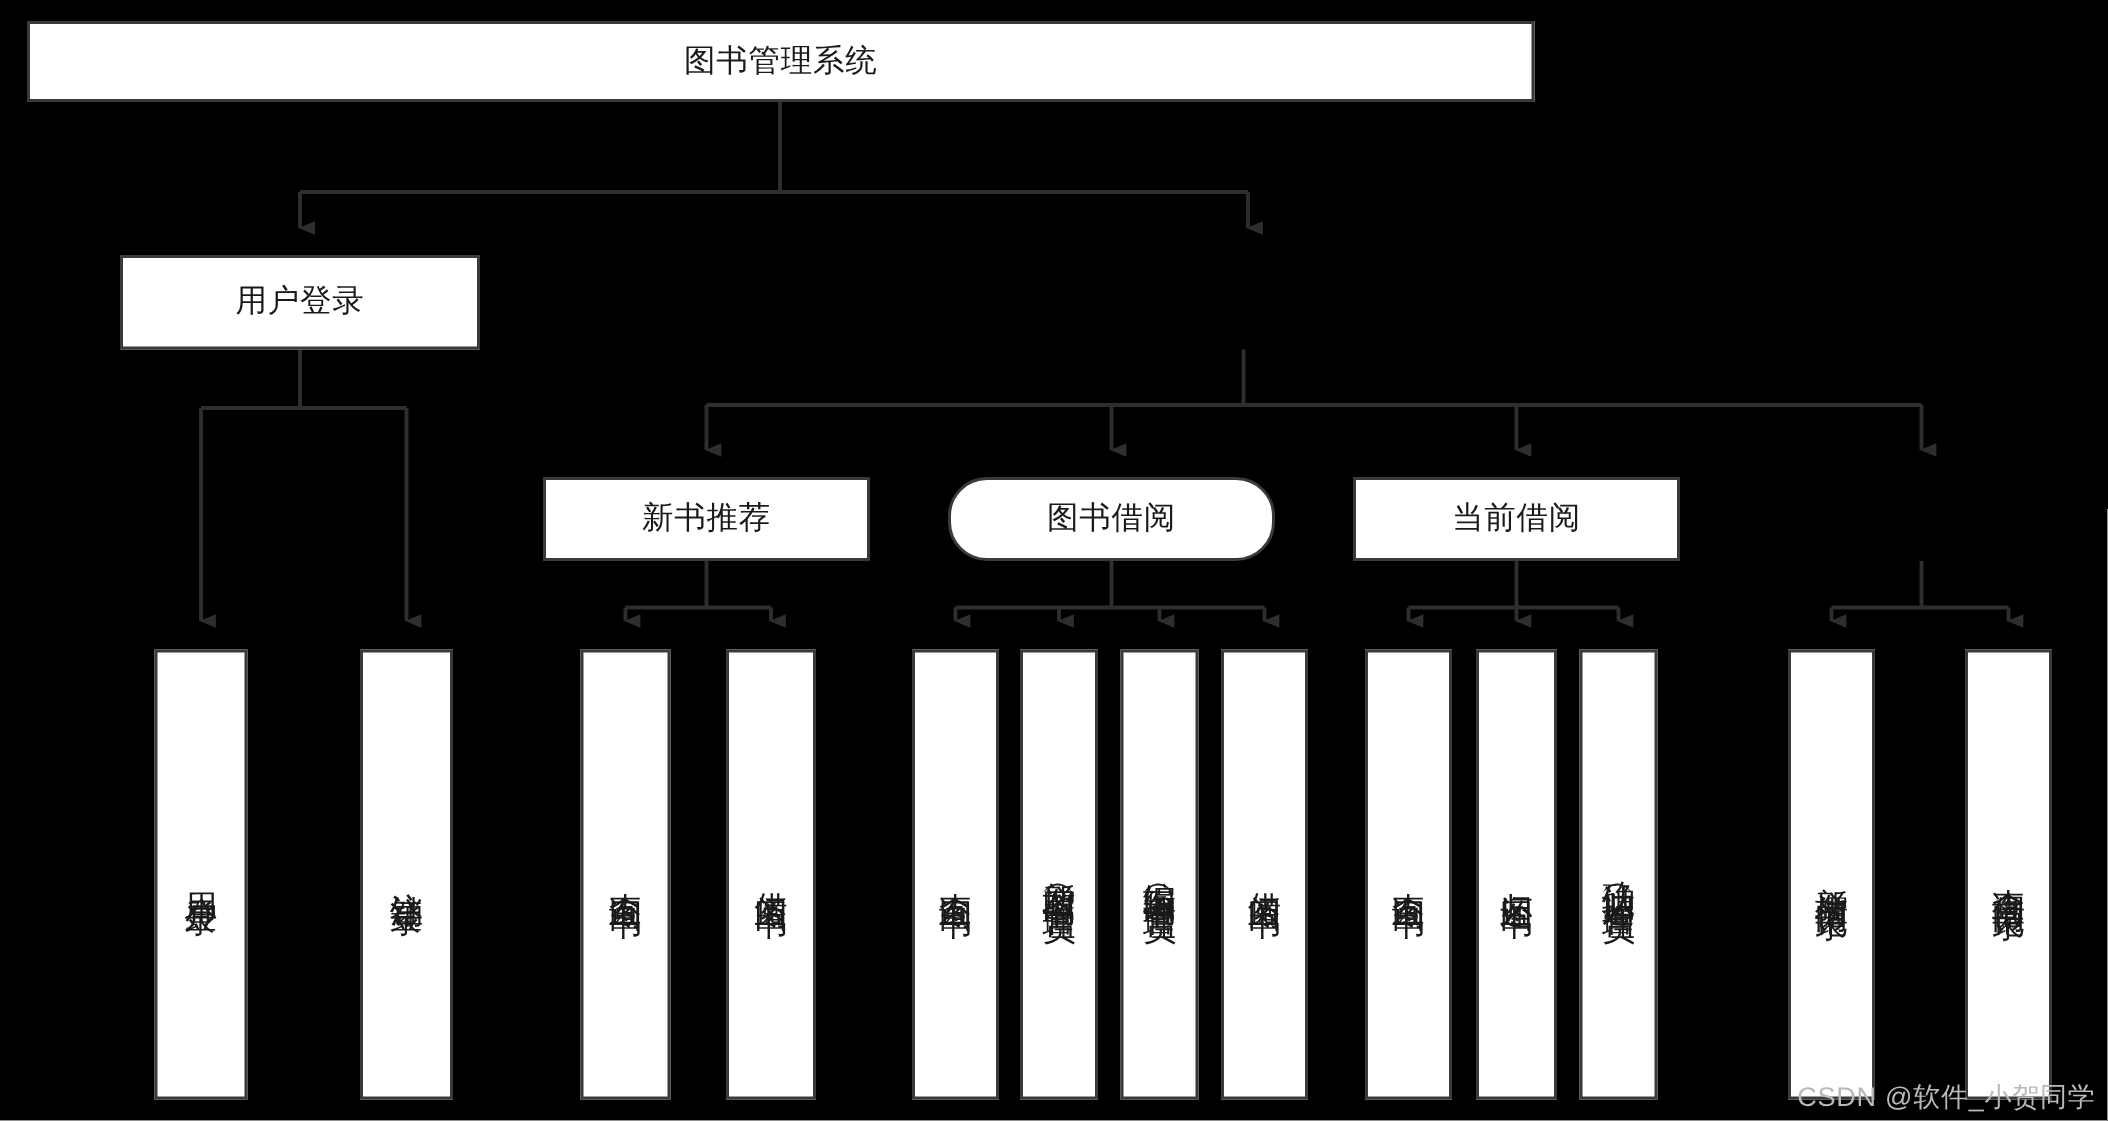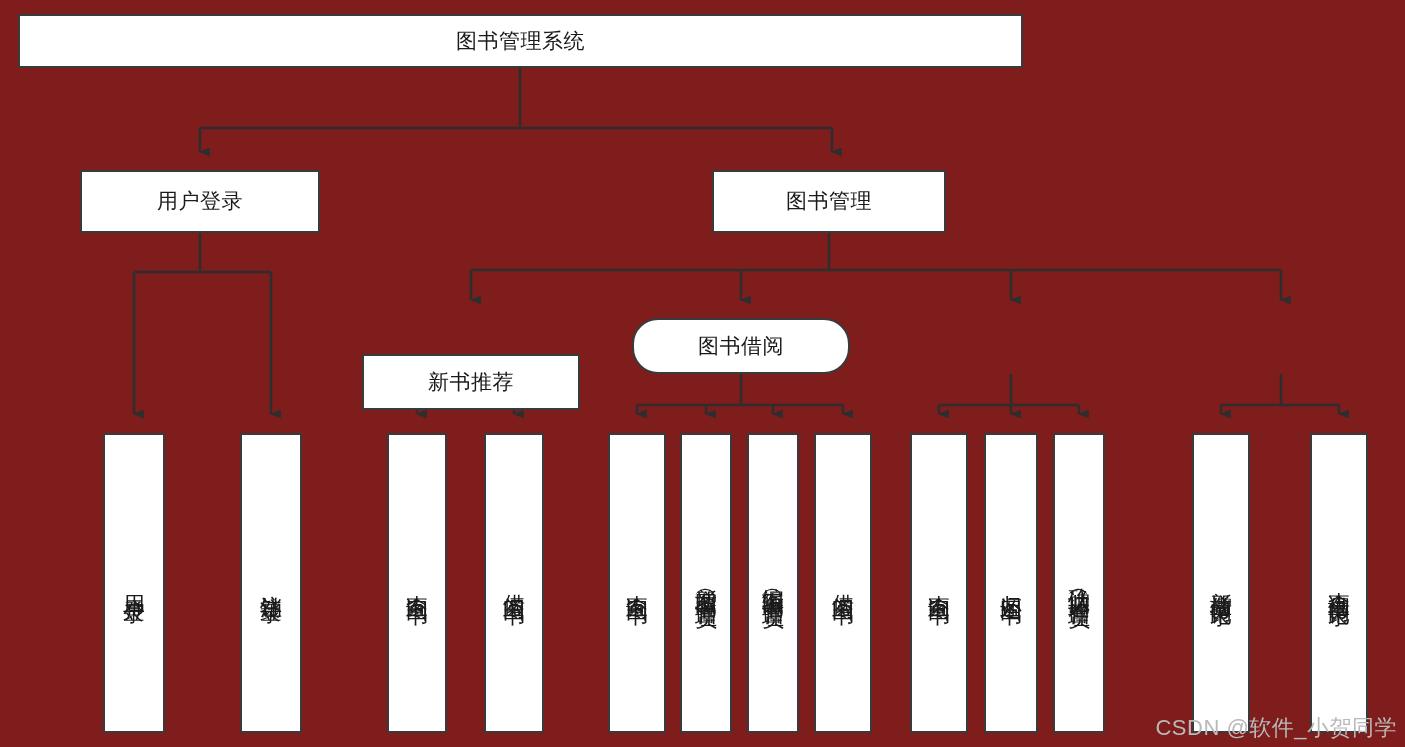--- a/index.html
+++ b/index.html
@@ -7,21 +7,21 @@
     padding: 0;
     background: #ffffff;
   }
   body {
     font-family: "Liberation Sans", "DejaVu Sans", sans-serif;
   }
   #diagram-root {
     position: relative;
     width: 1405px;
     height: 747px;
-    background: #7f1d1d;
+    background: #000000;
     overflow: hidden;
   }
   #diagram-svg {
     position: absolute;
     left: 0;
     top: 0;
     width: 1405px;
     height: 747px;
   }
   .node-box {
@@ -45,21 +45,21 @@
   .node-box.vertical .node-label {
     writing-mode: vertical-rl;
     text-orientation: upright;
     letter-spacing: 3px;
     font-size: 22px;
   }
   .watermark {
     position: absolute;
     right: 8px;
     bottom: 4px;
-    font-size: 22px;
+    font-size: 18px;
     color: #b9b9b9;
     white-space: nowrap;
     letter-spacing: 0.5px;
   }
 </style>
 </head>
 <body>
 
 <div id="diagram-root">
 
@@ -113,29 +113,29 @@
     </g>
   </svg>
 
   <div class="node-box" style="left:18px; top:14px; width:1005px; height:54px;">
     <span class="node-label">图书管理系统</span>
   </div>
 
   <div class="node-box" style="left:80px; top:170px; width:240px; height:63px;">
     <span class="node-label">用户登录</span>
   </div>
-  <div class="node-box" style="left:712px; top:170px; width:234px; height:63px;">
-    <span class="node-label">图书管理</span>
-  </div>
 
-  <div class="node-box" style="left:362px; top:318px; width:218px; height:56px;margin-top:36px;">
+  <div class="node-box" style="left:362px; top:318px; width:218px; height:56px;">
     <span class="node-label">新书推荐</span>
   </div>
   <div class="node-box" style="left:632px; top:318px; width:218px; height:56px;border-radius:26px;">
     <span class="node-label">图书借阅</span>
+  </div>
+  <div class="node-box" style="left:902px; top:318px; width:218px; height:56px;">
+    <span class="node-label">当前借阅</span>
   </div>
 
   <div class="node-box vertical" style="left:103px; top:433px; width:62px; height:300px;">
     <span class="node-label">用户登录</span>
   </div>
   <div class="node-box vertical" style="left:240px; top:433px; width:62px; height:300px;">
     <span class="node-label">注销登录</span>
   </div>
 
   <div class="node-box vertical" style="left:387px; top:433px; width:60px; height:300px;">

